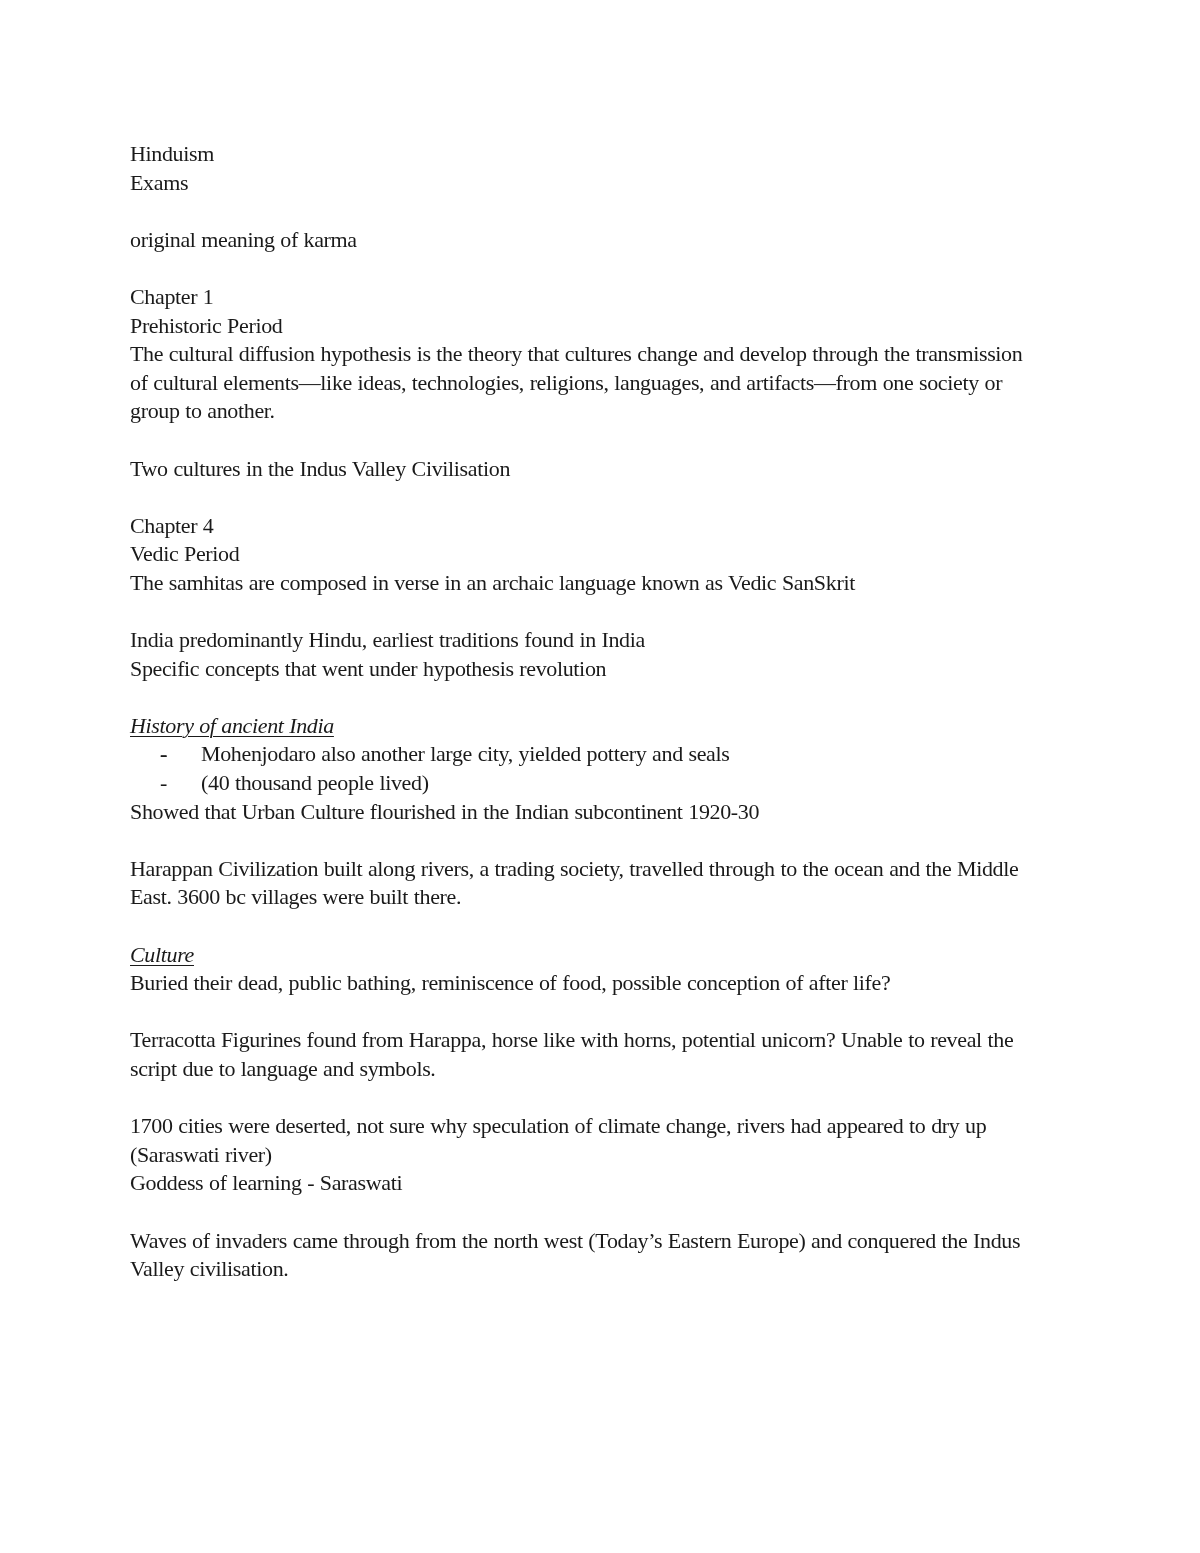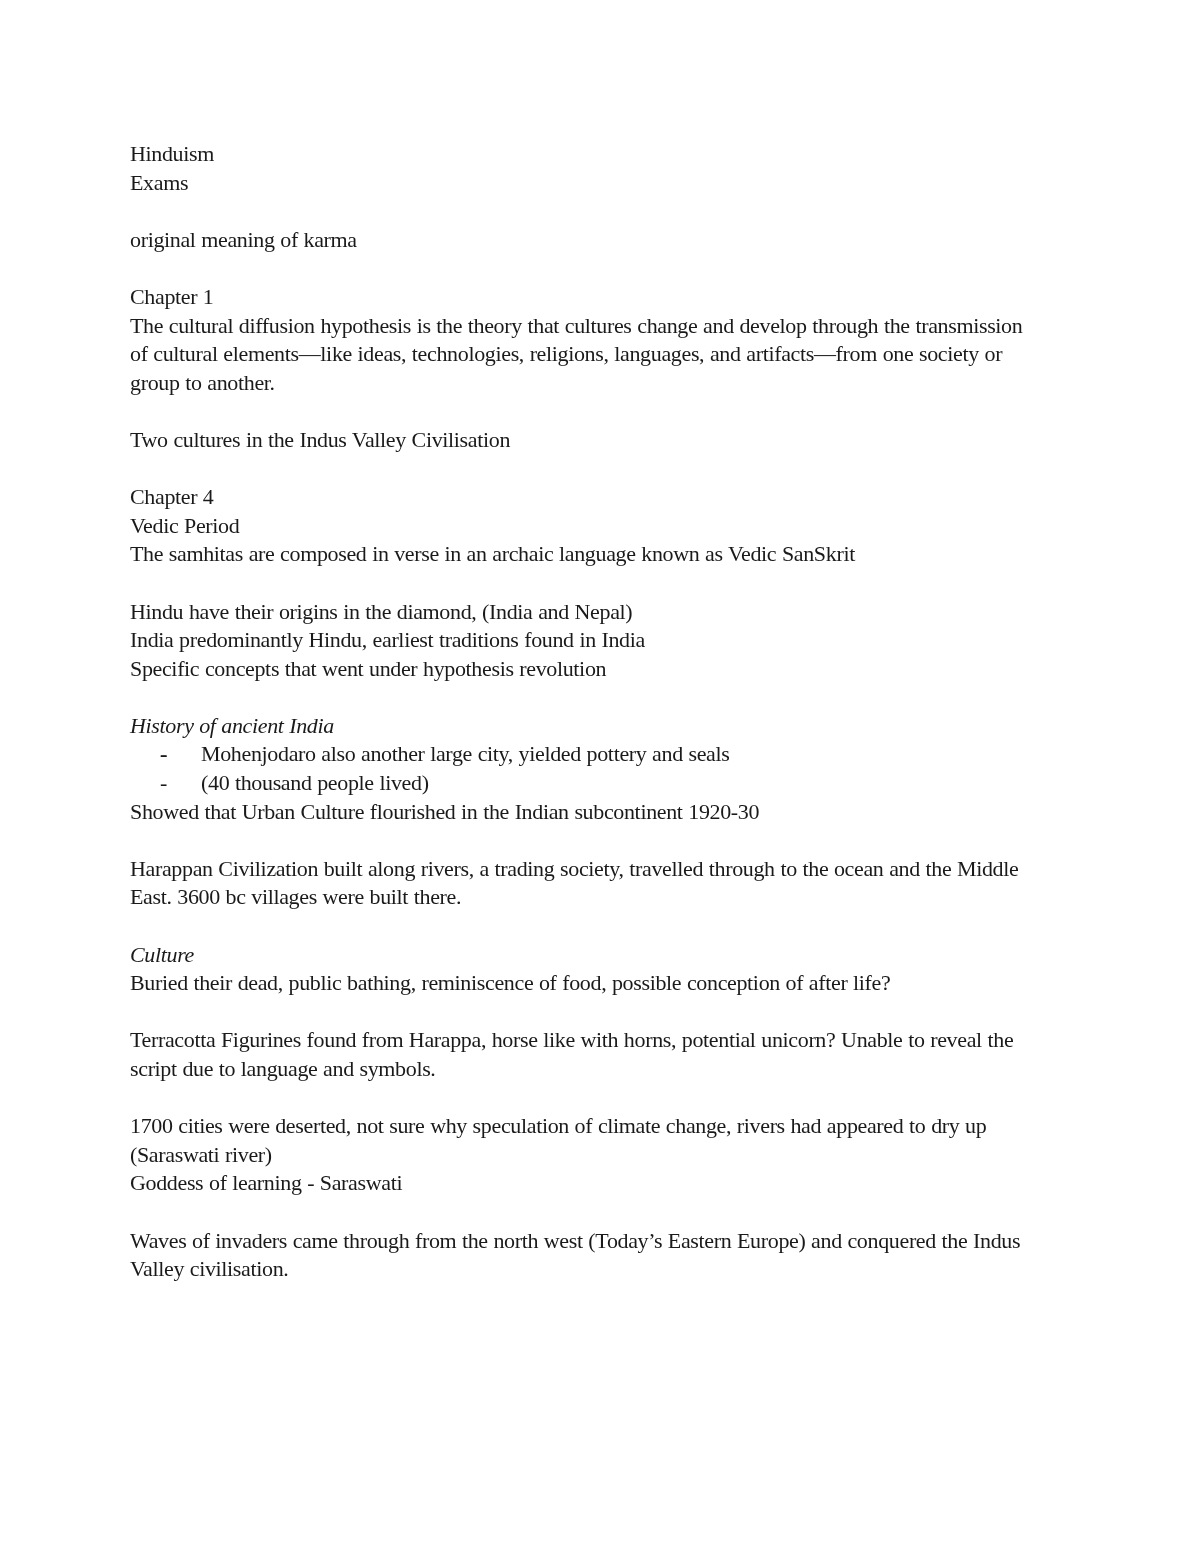--- a/index.html
+++ b/index.html
@@ -28,20 +28,21 @@
     .line {
       margin: 0;
       padding: 0;
       white-space: normal;
     }
     .blank {
       height: 28.6px;
     }
     .heading-ul {
       font-style: italic;
+      text-decoration: underline;
       text-decoration-thickness: 1px;
       text-underline-offset: 3px;
     }
     .bullets {
       list-style: none;
       margin: 0;
       padding: 0;
     }
     .bullets li {
       position: relative;
@@ -58,30 +59,30 @@
 
 <div class="page">
 
   <p class="line">Hinduism</p>
   <p class="line">Exams</p>
   <div class="blank"></div>
   <p class="line">original meaning of karma</p>
   <div class="blank"></div>
 
   <p class="line">Chapter 1</p>
+  <p class="line">Prehistoric Period</p>
   <p class="line">The cultural diffusion hypothesis is the theory that cultures change and develop through the transmission of cultural elements—like ideas, technologies, religions, languages, and artifacts—from one society or group to another.</p>
   <div class="blank"></div>
   <p class="line">Two cultures in the Indus Valley Civilisation</p>
   <div class="blank"></div>
 
   <p class="line">Chapter 4</p>
   <p class="line">Vedic Period</p>
   <p class="line">The samhitas are composed in verse in an archaic language known as Vedic SanSkrit</p>
   <div class="blank"></div>
-  <p class="line">Hindu have their origins in the diamond, (India and Nepal)</p>
   <p class="line">India predominantly Hindu, earliest traditions found in India</p>
   <p class="line">Specific concepts that went under hypothesis revolution</p>
   <div class="blank"></div>
 
   <p class="line"><span class="heading-ul">History of ancient India</span></p>
   <ul class="bullets">
     <li>
       <span class="dash">-</span>
     </li>
     <li>

